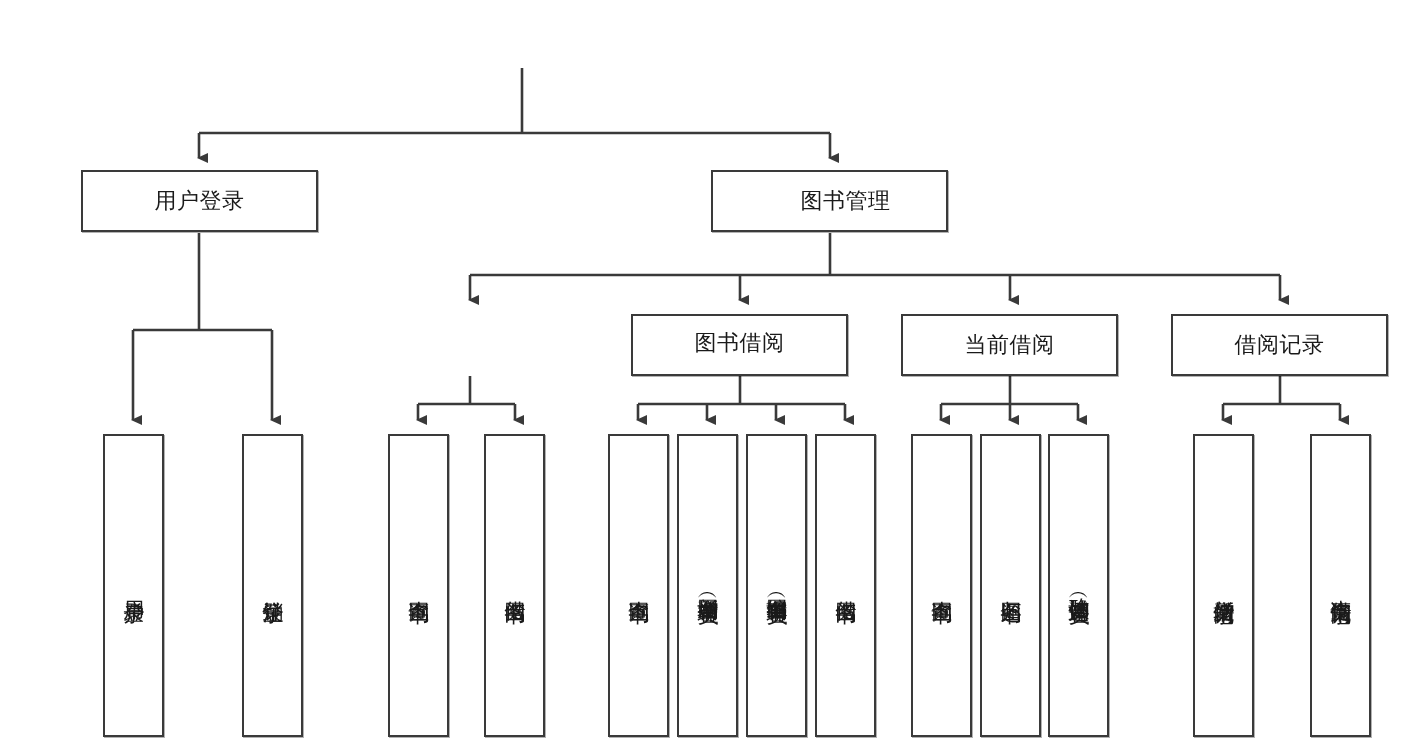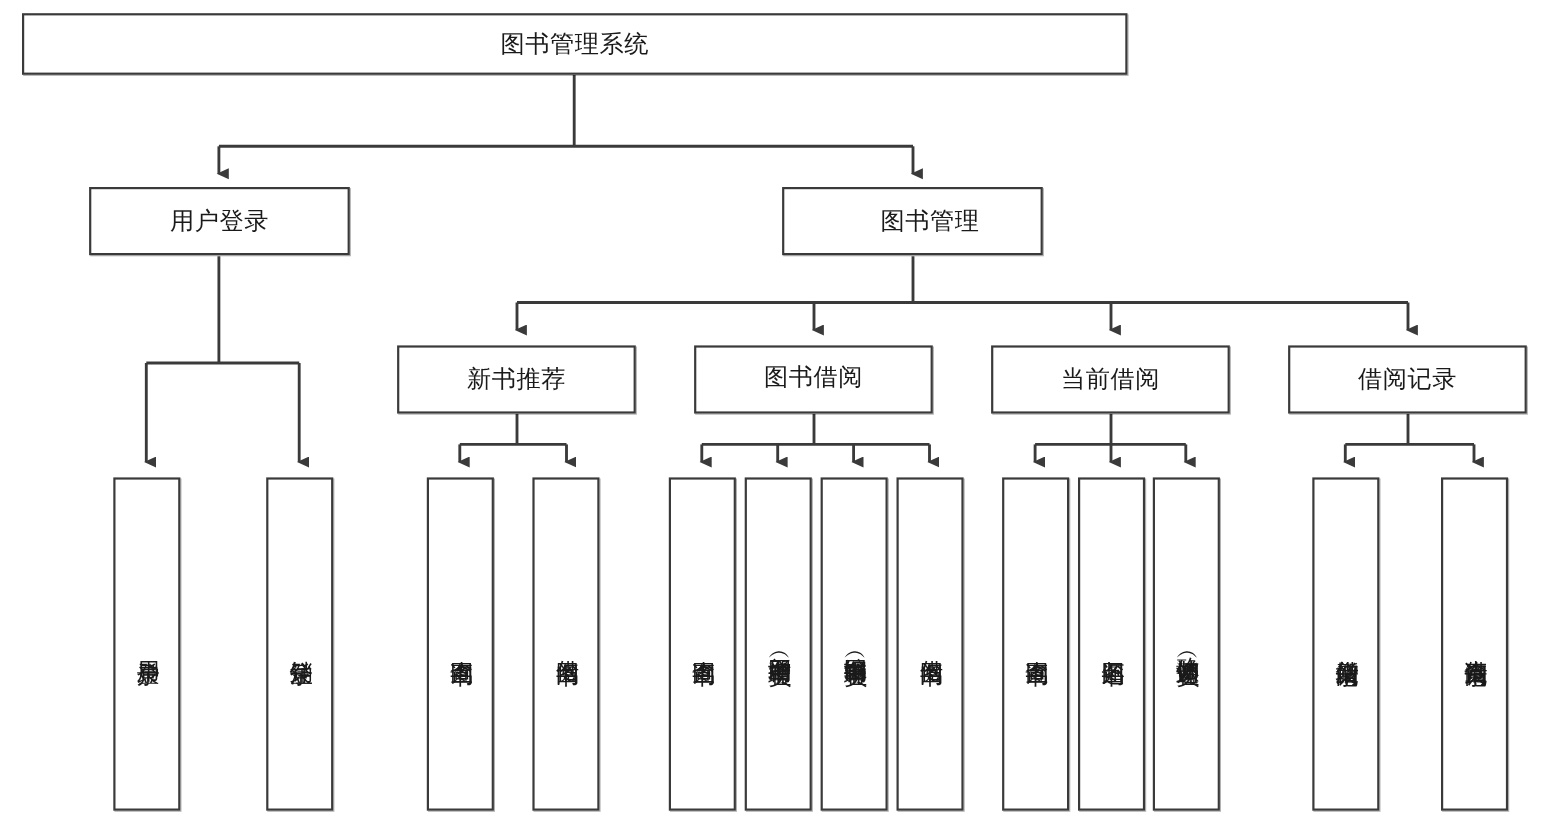--- a/index.html
+++ b/index.html
@@ -112,34 +112,28 @@
       <path d="M1010,404 L1010,420" marker-end="url(#arr)"></path>
       <path d="M1078,404 L1078,420" marker-end="url(#arr)"></path>
 
       <path d="M1280,376 L1280,404"></path>
       <path d="M1223,404 L1340,404"></path>
       <path d="M1223,404 L1223,420" marker-end="url(#arr)"></path>
       <path d="M1340,404 L1340,420" marker-end="url(#arr)"></path>
     </g>
   </svg>
 
-  <div class="node horiz root" style="left:20px; top:12px; width:1005px; height:56px;">
-    <span class="label">图书管理系统</span>
-  </div>
 
   <div class="node horiz" style="left:81px; top:170px; width:237px; height:62px;">
     <span class="label">用户登录</span>
   </div>
   <div class="node horiz" style="left:711px; top:170px; width:237px; height:62px;padding-left:32px;">
     <span class="label">图书管理</span>
   </div>
 
-  <div class="node horiz" style="left:361px; top:314px; width:217px; height:62px;">
-    <span class="label">新书推荐</span>
-  </div>
   <div class="node horiz" style="left:631px; top:314px; width:217px; height:62px;font-family:Liberation Mono, monospace;">
     <span class="label">图书借阅</span>
   </div>
   <div class="node horiz" style="left:901px; top:314px; width:217px; height:62px;">
     <span class="label">当前借阅</span>
   </div>
   <div class="node horiz" style="left:1171px; top:314px; width:217px; height:62px;">
     <span class="label">借阅记录</span>
   </div>
 

